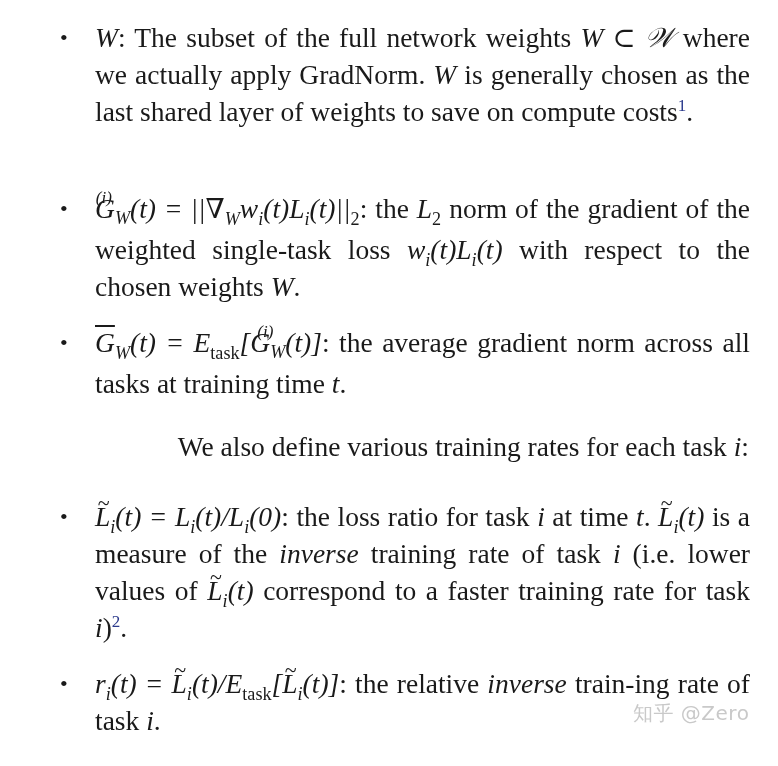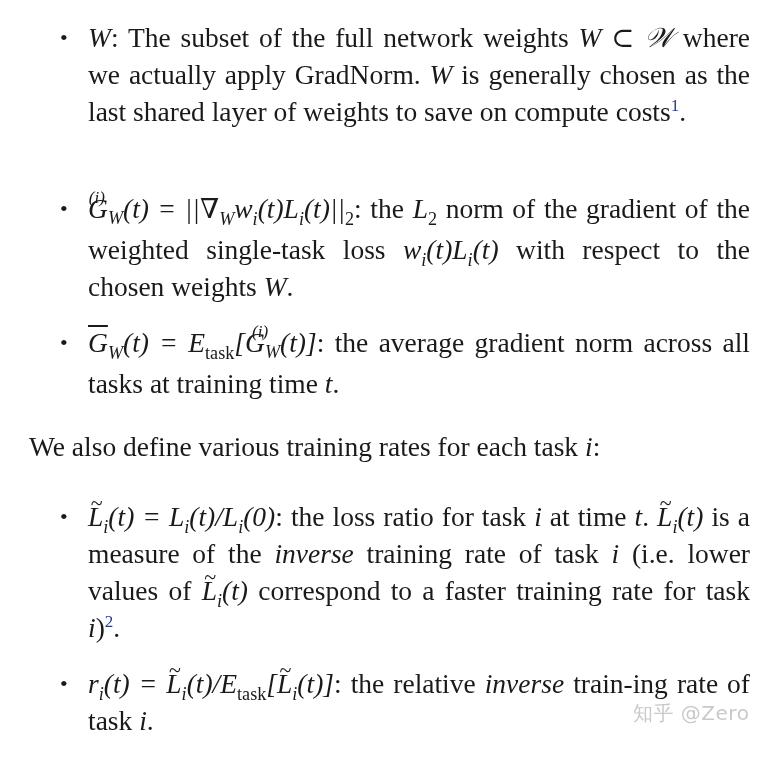--- a/index.html
+++ b/index.html
@@ -8,21 +8,21 @@
     font-family: "Liberation Serif", "DejaVu Serif", serif;
     color: #1a1a1a;
     font-size: 27.5px;
   }
   .bullet-item { position: absolute; left: 60px; width: 690px; }
   .bullet-dot {
     position: absolute; left: 0; top: 0;
     font-size: 22px; line-height: 37px;
   }
   .bullet-body {
-    margin-left: 28px; line-height: 37px;
+    margin-left: 35px; line-height: 37px;
     text-align: justify; text-align-last: left;
   }
   .m { font-style: italic; }
   sub, sup { font-size: 0.66em; line-height: 0; }
   .sub-up { font-style: normal; }
   .fn { color: #2b3a8c; font-size: 0.62em; vertical-align: super; line-height: 0; }
   .tilde { position: relative; display: inline-block; }
   .tilde::before {
     content: "~"; position: absolute; left: 0.12em; top: -0.62em;
     font-size: 0.8em; font-style: normal;
@@ -49,21 +49,21 @@
 <div class="bullet-item" style="top:190px;">
   <span class="bullet-dot">•</span>
   <div class="bullet-body"><span class="stack m"><span>G</span><span class="sup-part">(i)</span><span class="sub-part">W</span></span><span class="m">(t) = ||∇</span><sub class="m">W</sub><span class="m">w</span><sub class="m">i</sub><span class="m">(t)L</span><sub class="m">i</sub><span class="m">(t)||</span><sub>2</sub><span>: the </span><span class="m">L</span><sub>2</sub><span> norm of the gradient of the weighted single-task loss </span><span class="m">w</span><sub class="m">i</sub><span class="m">(t)L</span><sub class="m">i</sub><span class="m">(t)</span><span> with respect to the chosen weights </span><span class="m">W</span><span>.</span></div>
 </div>
 
 <div class="bullet-item" style="top:324px;">
   <span class="bullet-dot">•</span>
   <div class="bullet-body"><span class="m bar">G</span><sub class="m">W</sub><span class="m">(t) = E</span><sub class="sub-up">task</sub><span class="m">[G</span><span class="stack m"><span class="sup-part" style="left:-0.75em">(i)</span><span class="sub-part">W</span></span><span class="m">(t)]</span><span>: the average gradient norm across all tasks at training time </span><span class="m">t</span><span>.</span></div>
 </div>
 
-<div class="para" style="top:428px;"><span>We also define various training rates for each task </span><span class="m">i</span><span>:</span></div>
+<div class="para" style="top:428px;text-align:right;"><span>We also define various training rates for each task </span><span class="m">i</span><span>:</span></div>
 
 <div class="bullet-item" style="top:498px;">
   <span class="bullet-dot">•</span>
   <div class="bullet-body"><span class="m tilde">L</span><sub class="m">i</sub><span class="m">(t) = L</span><sub class="m">i</sub><span class="m">(t)/L</span><sub class="m">i</sub><span class="m">(0)</span><span>: the loss ratio for task </span><span class="m">i</span><span> at time </span><span class="m">t</span><span>. </span><span class="m tilde">L</span><sub class="m">i</sub><span class="m">(t)</span><span> is a measure of the </span><span class="m">inverse</span><span> training rate of task </span><span class="m">i</span><span> (i.e. lower values of </span><span class="m tilde">L</span><sub class="m">i</sub><span class="m">(t)</span><span> correspond to a faster training rate for task </span><span class="m">i</span><span>)</span><span class="fn">2</span><span>.</span></div>
 </div>
 
 <div class="bullet-item" style="top:665px;">
   <span class="bullet-dot">•</span>
   <div class="bullet-body"><span class="m">r</span><sub class="m">i</sub><span class="m">(t) = </span><span class="m tilde">L</span><sub class="m">i</sub><span class="m">(t)/E</span><sub class="sub-up">task</sub><span class="m">[</span><span class="m tilde">L</span><sub class="m">i</sub><span class="m">(t)]</span><span>: the relative </span><span class="m">inverse</span><span> train-ing rate of task </span><span class="m">i</span><span>.</span></div>
 </div>

